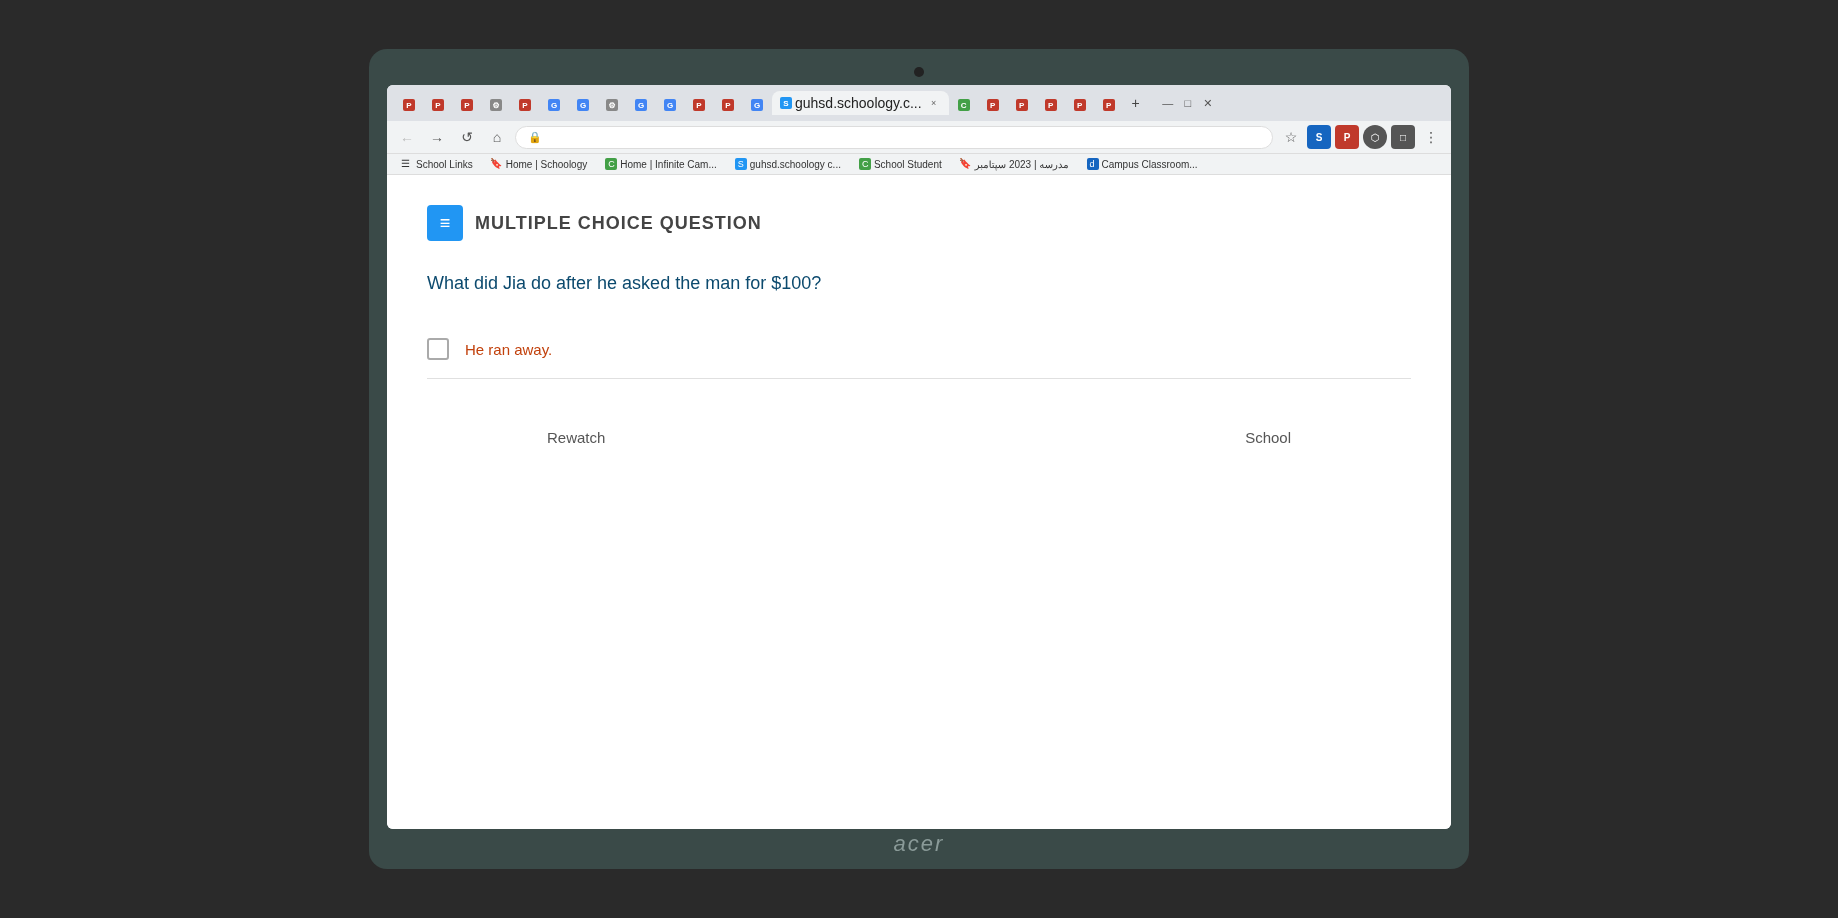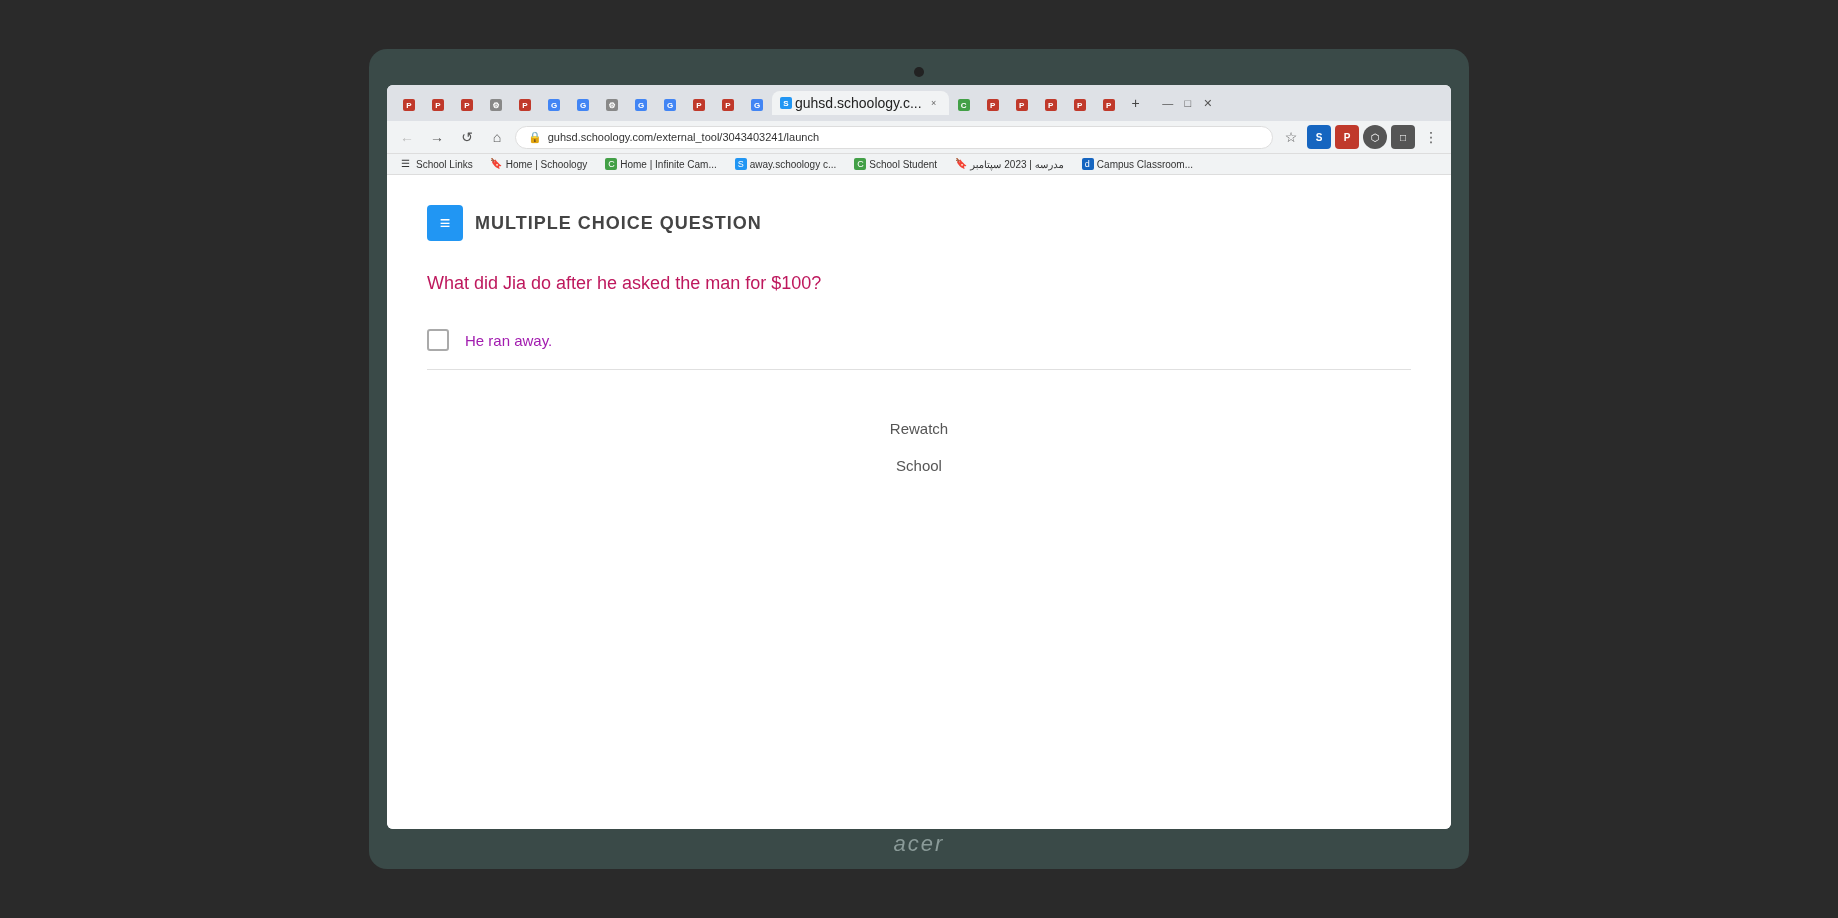--- a/index.html
+++ b/index.html
@@ -229,22 +229,22 @@
 
     .question-type-label {
       font-size: 18px;
       font-weight: bold;
       color: #444;
       letter-spacing: 1px;
     }
 
     .question-text {
       font-size: 18px;
-      color: #be185d;
-      margin-bottom: 15px;
+      color: #0c4a6e;
+      margin-bottom: 24px;
       line-height: 1.4;
     }
 
     .answer-option {
       display: flex;
       align-items: center;
       gap: 16px;
       padding: 18px 0;
       border-bottom: 1px solid #e0e0e0;
       cursor: pointer;
@@ -258,30 +258,30 @@
       width: 22px;
       height: 22px;
       border: 2px solid #aaa;
       border-radius: 3px;
       background: white;
       flex-shrink: 0;
     }
 
     .answer-text {
       font-size: 15px;
-      color: #a21caf;
+      color: #c2410c;
       text-align: center;
     }
 
     .action-buttons {
       display: flex;
+      justify-content: space-between;
       align-items: center;
       margin-top: 40px;
       padding: 0 80px;
-      flex-direction: column;
     }
 
     .btn {
       padding: 10px 40px;
       font-size: 15px;
       border: none;
       background: none;
       cursor: pointer;
       color: #555;
       border-radius: 4px;
@@ -408,21 +408,20 @@
         </div>
       </div>
 
       <div class="address-bar-row">
         <div class="nav-btn disabled">←</div>
         <div class="nav-btn">→</div>
         <div class="nav-btn">↺</div>
         <div class="nav-btn">⌂</div>
         <div class="address-field">
           <span style="font-size:11px;color:#888;">🔒</span>
-          <span class="address-text">guhsd.schoology.com/external_tool/3043403241/launch</span>
         </div>
         <div class="browser-actions">
           <div class="browser-action-btn">☆</div>
           <div class="browser-action-btn" style="background:#1565C0;color:white;border-radius:4px;font-size:10px;font-weight:bold;">S</div>
           <div class="browser-action-btn" style="background:#c0392b;color:white;border-radius:4px;font-size:10px;font-weight:bold;">P</div>
           <div class="browser-action-btn" style="background:#555;color:white;border-radius:50%;font-size:10px;">⬡</div>
           <div class="browser-action-btn" style="background:#555;color:white;border-radius:4px;font-size:10px;">□</div>
           <div class="browser-action-btn">⋮</div>
         </div>
       </div>
@@ -435,21 +434,21 @@
         <div class="bookmark-item">
           <span class="bookmark-icon">🔖</span>
           <span>Home | Schoology</span>
         </div>
         <div class="bookmark-item">
           <span class="bookmark-icon" style="background:#43A047;color:white;border-radius:2px;padding:1px 3px;font-size:9px;">C</span>
           <span>Home | Infinite Cam...</span>
         </div>
         <div class="bookmark-item">
           <span class="bookmark-icon" style="background:#2196F3;color:white;border-radius:2px;padding:1px 3px;font-size:9px;">S</span>
-          <span>away.schoology c...</span>
+          <span>guhsd.schoology c...</span>
         </div>
         <div class="bookmark-item">
           <span class="bookmark-icon" style="background:#43A047;color:white;border-radius:2px;padding:1px 3px;font-size:9px;">C</span>
           <span>School Student</span>
         </div>
         <div class="bookmark-item">
           <span class="bookmark-icon">🔖</span>
           <span>مدرسه | 2023 سپتامبر</span>
         </div>
         <div class="bookmark-item">

